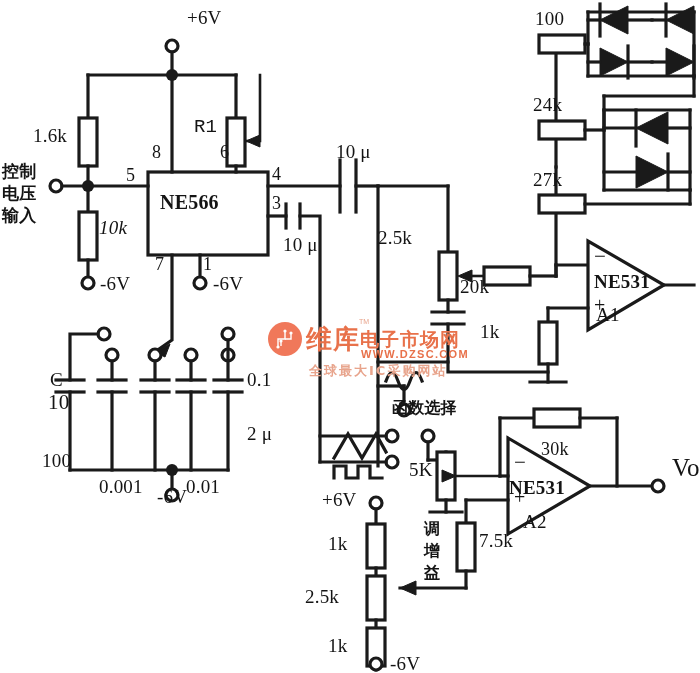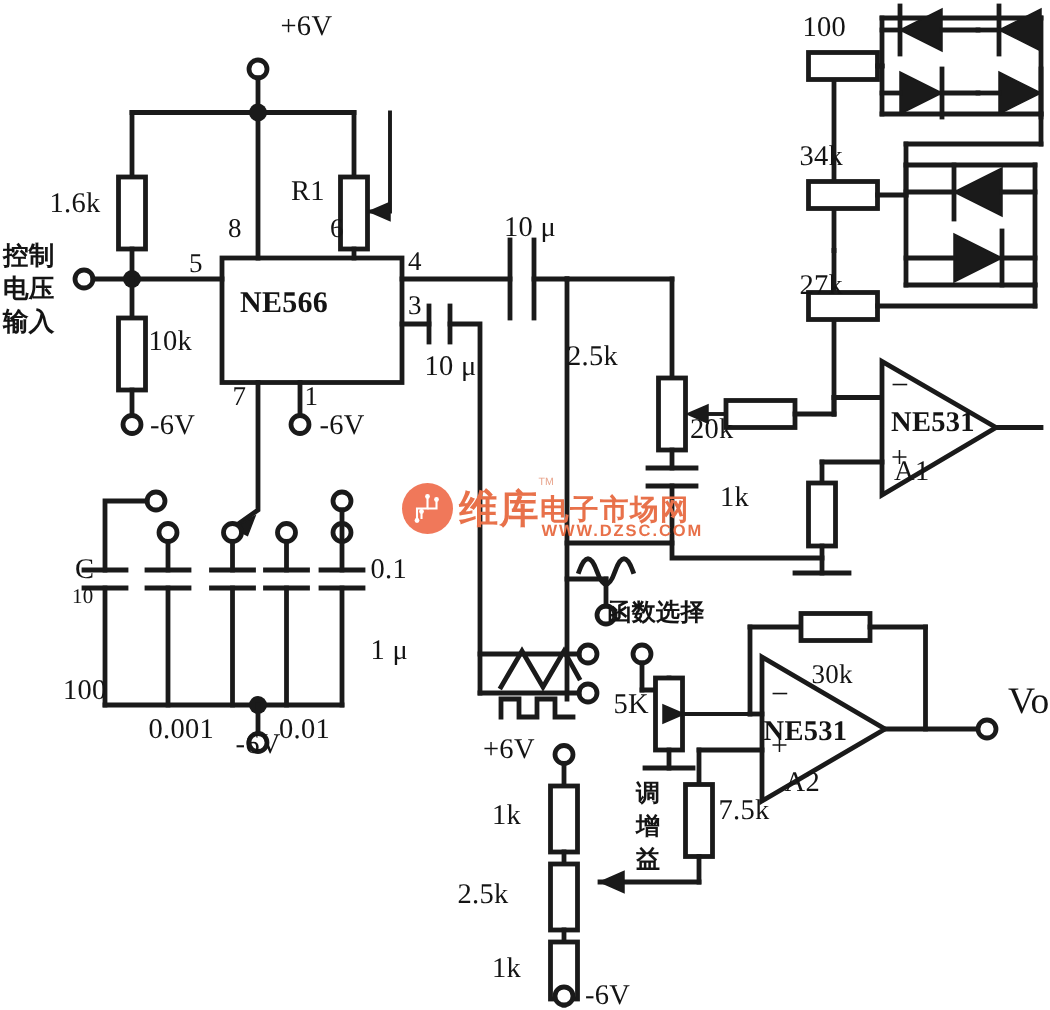--- a/index.html
+++ b/index.html
@@ -253,22 +253,22 @@
     <path class="wire" d="M334 478 L334 466 L346 466 L346 478 L358 478 L358 466 L370 466 L370 478 L382 478" fill="none"></path>
 
   </svg>
 
   <svg style="position:absolute;left:0;top:0;width:700px;height:673px;">
     <circle cx="376" cy="664" r="6" class="term"></circle>
   </svg>
 
   <div class="lbl" style="left:187px;top:8px;font-size:19px;">+6V</div>
   <div class="lbl" style="left:33px;top:126px;font-size:19px;">1.6k</div>
-  <div class="lbl" style="left:99px;top:218px;font-size:19px;">10k</div>
-  <div class="lbl" style="left:194px;top:118px;font-size:19px;">R1</div>
+  <div class="lbl" style="left:99px;top:218px;font-size:19px;font-style:italic;">10k</div>
+  <div class="lbl" style="left:194px;top:118px;font-size:19px;font-family:Liberation Mono, monospace;">R1</div>
   <div class="lbl" style="left:160px;top:192px;font-size:20px;font-weight:bold;">NE566</div>
 
   <div class="lbl" style="left:152px;top:143px;font-size:18px;">8</div>
   <div class="lbl" style="left:220px;top:143px;font-size:18px;">6</div>
   <div class="lbl" style="left:126px;top:166px;font-size:18px;">5</div>
   <div class="lbl" style="left:272px;top:165px;font-size:18px;">4</div>
   <div class="lbl" style="left:272px;top:194px;font-size:18px;">3</div>
   <div class="lbl" style="left:155px;top:255px;font-size:18px;">7</div>
   <div class="lbl" style="left:203px;top:255px;font-size:18px;">1</div>
 
@@ -279,68 +279,69 @@
   <div class="lbl lbl-cn" style="left:2px;top:185px;font-size:17px;">电压</div>
   <div class="lbl lbl-cn" style="left:2px;top:207px;font-size:17px;">输入</div>
 
   <div class="lbl" style="left:336px;top:142px;font-size:19px;">10 μ</div>
   <div class="lbl" style="left:283px;top:235px;font-size:19px;">10 μ</div>
   <div class="lbl" style="left:378px;top:228px;font-size:19px;">2.5k</div>
   <div class="lbl" style="left:460px;top:237px;font-size:19px;margin-top:40px;">20k</div>
   <div class="lbl" style="left:480px;top:322px;font-size:19px;">1k</div>
 
   <div class="lbl" style="left:535px;top:9px;font-size:19px;">100</div>
-  <div class="lbl" style="left:533px;top:95px;font-size:19px;">34k</div>
-  <div class="lbl" style="left:533px;top:181px;font-size:19px;">27k</div>
+  <div class="lbl" style="left:533px;top:95px;font-size:19px;">24k</div>
+  <div class="lbl" style="left:533px;top:170px;font-size:19px;">27k</div>
 
   <div class="lbl" style="left:594px;top:272px;font-size:19px;font-weight:bold;">NE531</div>
   <div class="lbl" style="left:596px;top:305px;font-size:19px;">A1</div>
   <div class="lbl" style="left:594px;top:246px;font-size:21px;">−</div>
   <div class="lbl" style="left:594px;top:295px;font-size:20px;">+</div>
 
   <div class="lbl" style="left:509px;top:478px;font-size:19px;font-weight:bold;">NE531</div>
   <div class="lbl" style="left:523px;top:512px;font-size:19px;">A2</div>
   <div class="lbl" style="left:514px;top:452px;font-size:21px;">−</div>
   <div class="lbl" style="left:514px;top:487px;font-size:20px;">+</div>
 
   <div class="lbl" style="left:541px;top:440px;font-size:18px;">30k</div>
   <div class="lbl" style="left:409px;top:460px;font-size:19px;">5K</div>
   <div class="lbl" style="left:479px;top:531px;font-size:19px;">7.5k</div>
   <div class="lbl" style="left:672px;top:455px;font-size:25px;"><span>Vo</span></div>
 
-  <div class="lbl lbl-cn" style="left:405px;top:400px;font-size:16px;">函数选择</div>
+  <div class="lbl lbl-cn" style="left:392px;top:400px;font-size:16px;">函数选择</div>
   <div class="lbl lbl-cn" style="left:424px;top:521px;font-size:16px;">调</div>
   <div class="lbl lbl-cn" style="left:424px;top:543px;font-size:16px;">增</div>
   <div class="lbl lbl-cn" style="left:424px;top:565px;font-size:16px;">益</div>
 
   <div class="lbl" style="left:322px;top:490px;font-size:19px;">+6V</div>
   <div class="lbl" style="left:328px;top:534px;font-size:19px;">1k</div>
   <div class="lbl" style="left:305px;top:587px;font-size:19px;">2.5k</div>
   <div class="lbl" style="left:328px;top:636px;font-size:19px;">1k</div>
   <div class="lbl" style="left:390px;top:654px;font-size:19px;">-6V</div>
 
   <div class="lbl" style="left:50px;top:370px;font-size:19px;">C</div>
-  <div class="lbl" style="left:48px;top:392px;font-size:14px;">10</div>
+  <div class="lbl" style="left:48px;top:392px;font-size:21px;">10</div>
   <div class="lbl" style="left:42px;top:451px;font-size:19px;">100</div>
   <div class="lbl" style="left:99px;top:477px;font-size:19px;font-family:Liberation Serif, serif;">0.001</div>
   <div class="lbl" style="left:186px;top:477px;font-size:19px;">0.01</div>
   <div class="lbl" style="left:247px;top:370px;font-size:19px;">0.1</div>
-  <div class="lbl" style="left:247px;top:424px;font-size:19px;">1 μ</div>
+  <div class="lbl" style="left:247px;top:424px;font-size:19px;">2 μ</div>
   <div class="lbl" style="left:157px;top:487px;font-size:19px;">-6V</div>
 
   <div class="wm wm-circle" style="left:268px;top:322px;width:34px;height:34px;"></div>
   <svg class="wm" style="left:272px;top:326px;width:26px;height:26px;" viewBox="0 0 26 26">
     <g stroke="#ffffff" stroke-width="1.4" fill="none">
       <path d="M6 20 L6 13 L13 13 L13 6"></path>
       <path d="M13 13 L19 13 L19 8"></path>
       <path d="M9 20 L9 16"></path>
     </g>
     <circle cx="6" cy="21" r="1.6" fill="#fff"></circle>
     <circle cx="13" cy="5" r="1.6" fill="#fff"></circle>
     <circle cx="19" cy="7" r="1.6" fill="#fff"></circle>
     <circle cx="9" cy="15" r="1.6" fill="#fff"></circle>
   </svg>
   <div class="wm wm-main" style="left:306px;top:322px;font-size:26px;">维库</div>
   <div class="wm wm-main" style="left:360px;top:327px;font-size:19px;">电子市场网</div>
   <div class="wm" style="left:359px;top:318px;font-size:7px;color:#e8a48c;font-family:'Liberation Sans',sans-serif;">TM</div>
   <div class="wm wm-url" style="left:361px;top:348px;font-size:11px;">WWW.DZSC.COM</div>
+  <div class="wm wm-sub" style="left:309px;top:362px;font-size:13px;">全球最大IC采购网站</div>
 
 </div>
 
 </body></html>

